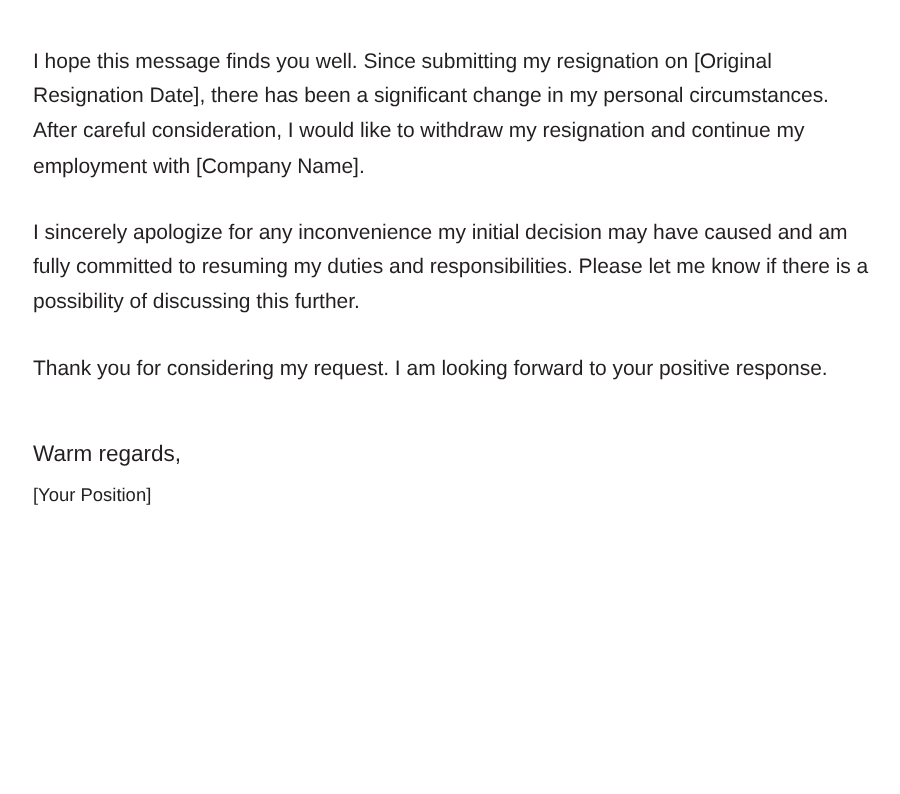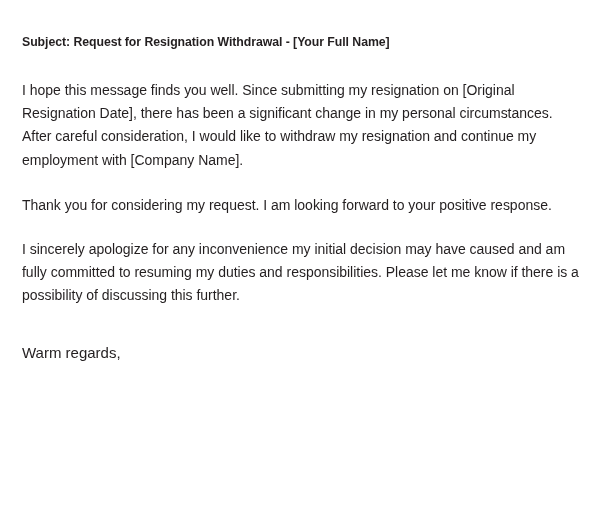--- a/index.html
+++ b/index.html
@@ -67,27 +67,27 @@
     line-height: 16px;
     padding-top: 11px;
   }
 </style>
 </head>
 <body>
 
 <div class="page">
   <div class="letter">
 
-    <div class="subject-line">Subject: Request for Resignation Withdrawal - [Your Full Name]</div>
 
 
     <div class="para para-1">I hope this message finds you well. Since submitting my resignation on [Original Resignation Date], there has been a significant change in my personal circumstances. After careful consideration, I would like to withdraw my resignation and continue my employment with [Company Name].</div>
 
+    <div class="para para-2">I sincerely apologize for any inconvenience my initial decision may have caused and am fully committed to resuming my duties and responsibilities. Please let me know if there is a possibility of discussing this further.</div>
+
     <div class="para para-3">Thank you for considering my request. I am looking forward to your positive response.</div>
-
-    <div class="para para-2">I sincerely apologize for any inconvenience my initial decision may have caused and am fully committed to resuming my duties and responsibilities. Please let me know if there is a possibility of discussing this further.</div>
 
     <div class="closing">Warm regards,</div>
 
 
+    <div class="sign-position">[Your Position]</div>
 
   </div>
 </div>
 
 </body></html>

